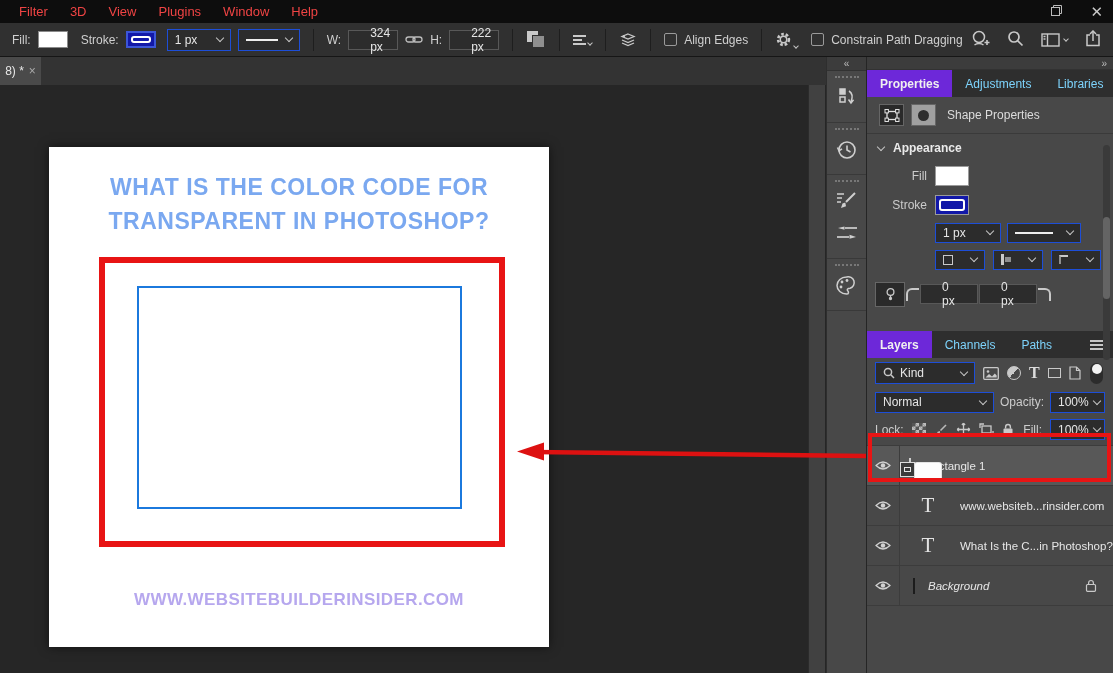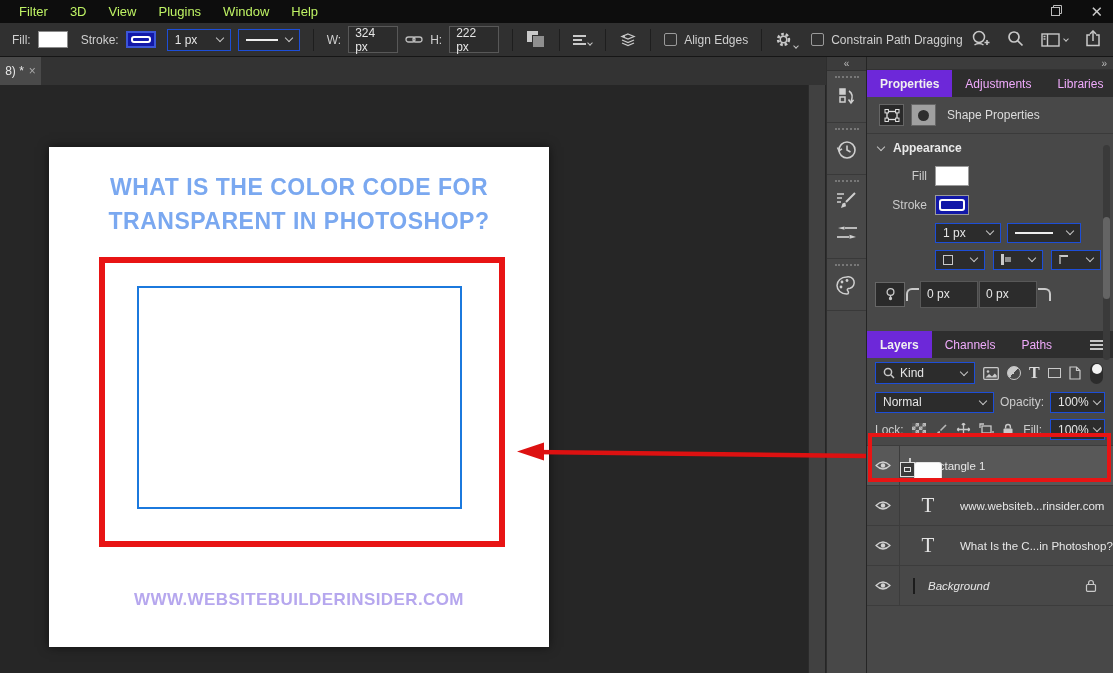--- a/index.html
+++ b/index.html
@@ -5,35 +5,35 @@
   * { margin:0; padding:0; box-sizing:border-box; }
   html,body { background:#262626; }
   #app{
     position:relative; width:1113px; height:673px; overflow:hidden;
     font-family:"Liberation Sans", sans-serif; font-size:12px; color:#d6d6d6;
     user-select:none; background:#262626;
   }
   
   .menubar{position:absolute;left:0;top:0;width:100%;height:23px;background:#0d0d0d;
     display:flex;align-items:center;padding-left:8px;}
-  .menubar .mi{padding:0 11px;font-size:13px;color:#bef264;cursor:default;}
+  .menubar .mi{padding:0 11px;font-size:13px;color:#ef4444;cursor:default;}
   .winctl{position:absolute;right:10px;top:0;height:23px;display:flex;align-items:center;gap:28px;}
   .ic-min{width:11px;height:2px;background:#b9b9b9;}
   .ic-close{color:#c9c9c9;font-size:15px;line-height:1;}
   
   .optionsbar{position:absolute;left:0;top:23px;width:100%;height:34px;background:#303030;
     border-bottom:1px solid #161616;display:flex;align-items:center;padding-left:12px;gap:7px;}
   .optionsbar .lbl{color:#cfcfcf;}
   .sw{width:30px;height:17px;border:1px solid #8a8a8a;background:#fff;position:relative;}
   .sw.stroke{background:#1218a8;border:2px solid #3c56d8;}
   .sw.stroke::after{content:"";position:absolute;inset:3px;border:2px solid #fff;border-radius:3px;}
   .dd{height:22px;background:#2c2c2c;border:1px solid #1d4ed8;display:flex;align-items:center;
     gap:5px;padding:0 7px;color:#e6e6e6;}
-  .field{height:27px;background:#2c2c2c;border:1px solid #585858;display:flex;align-items:center;
-    padding:0 6px;color:#e6e6e6;}
+  .field{height:20px;background:#2c2c2c;border:1px solid #585858;display:flex;align-items:center;
+    padding:0 21px;color:#e6e6e6;}
   .cv{width:6px;height:6px;border-right:1.5px solid #c4c4c4;border-bottom:1.5px solid #c4c4c4;
     transform:rotate(45deg);flex:none;margin-top:-3px;}
   .cv.sm{width:4px;height:4px;}
   .sep{width:1px;height:22px;background:#1e1e1e;margin:0 6px;flex:none;}
   .chk{width:13px;height:13px;border:1px solid #9a9a9a;border-radius:2px;background:transparent;flex:none;}
   .stroke-line{width:32px;height:2px;background:#ededed;}
   .pathops{position:relative;width:20px;height:17px;}
   .pathops i{position:absolute;width:11px;height:11px;background:#c9c9c9;}
   .pathops i:first-child{left:1px;top:0;}
   .pathops i:last-child{left:7px;top:5px;background:#8f8f8f;outline:1px solid #303030;}
@@ -63,21 +63,21 @@
     color:#bdbdbd;font-size:10px;border-bottom:1px solid #323232;}
   .strip-group{border-bottom:1px solid #393939;padding:3px 0 6px;}
   .grip{width:24px;border-top:2px dotted #787878;margin:2px auto 6px;}
   .strip-ic{width:24px;height:26px;margin:4px auto 6px;display:flex;align-items:center;justify-content:center;}
   
   .panels{position:absolute;left:866px;top:57px;width:247px;height:616px;background:#484848;
     border-left:1px solid #252525;}
   .dock-head{height:13px;background:#3c3c3c;display:flex;align-items:center;justify-content:flex-end;
     padding-right:6px;color:#bdbdbd;font-size:10px;border-bottom:1px solid #323232;}
   .ptabs{height:27px;background:#2e2e2e;display:flex;align-items:stretch;}
-  .ptab{padding:0 13px;display:flex;align-items:center;color:#f0abfc;font-size:12px;}
+  .ptab{padding:0 13px;display:flex;align-items:center;color:#7dd3fc;font-size:12px;}
   .ptab.active{background:#6d28d9;color:#f0f0f0;font-weight:bold;}
   .hamb{margin-left:auto;margin-right:10px;display:flex;flex-direction:column;gap:2px;justify-content:center;}
   .hamb i{width:13px;height:2px;background:#c6c6c6;}
   .prow{display:flex;align-items:center;}
   .lblr{width:60px;text-align:right;color:#cccccc;flex:none;}
   .psw{width:34px;height:20px;border:1px solid #9a9a9a;background:#fff;position:relative;margin-left:8px;}
   .psw.stroke{background:#1218a8;}
   .psw.stroke::after{content:"";position:absolute;inset:3px;border:2px solid #fff;border-radius:3px;}
   .btn-dark{width:25px;height:22px;background:#2a2a2a;border:1px solid #666;
     display:flex;align-items:center;justify-content:center;}

